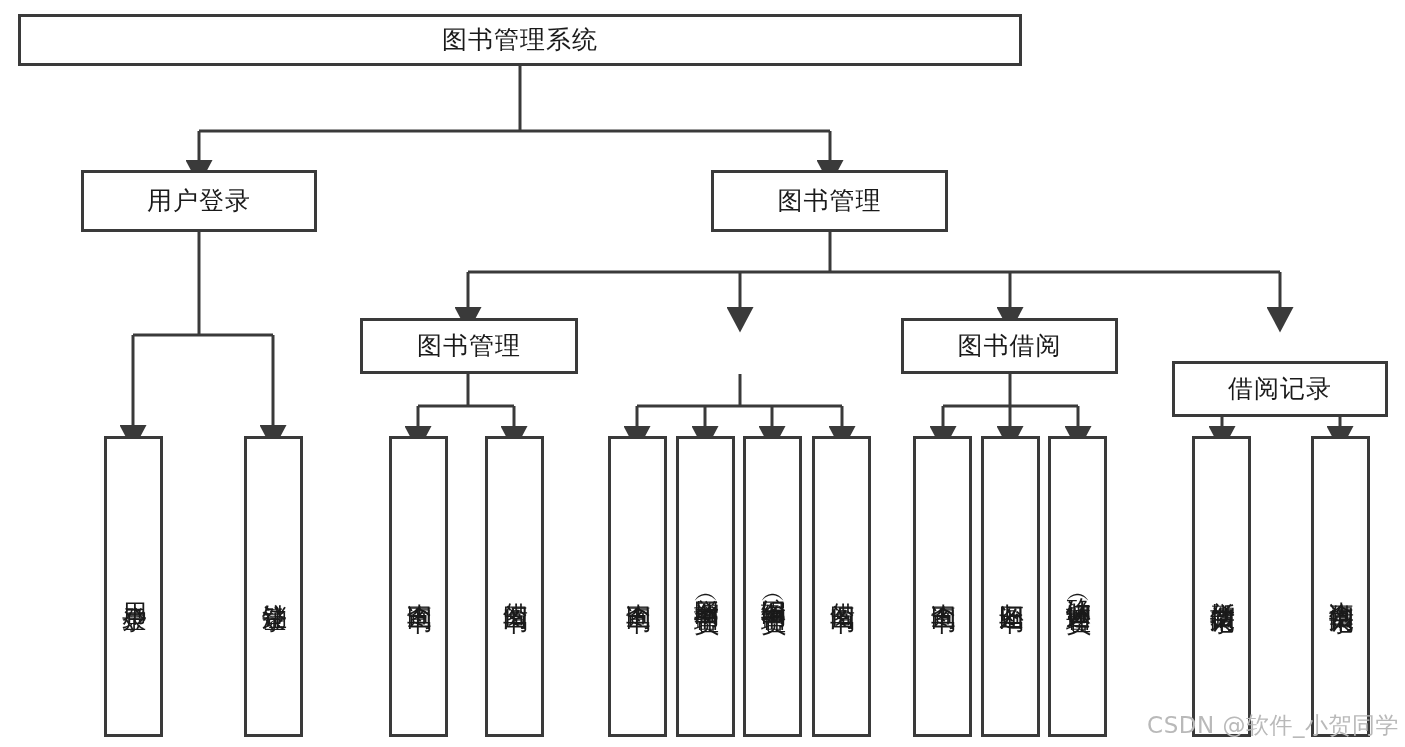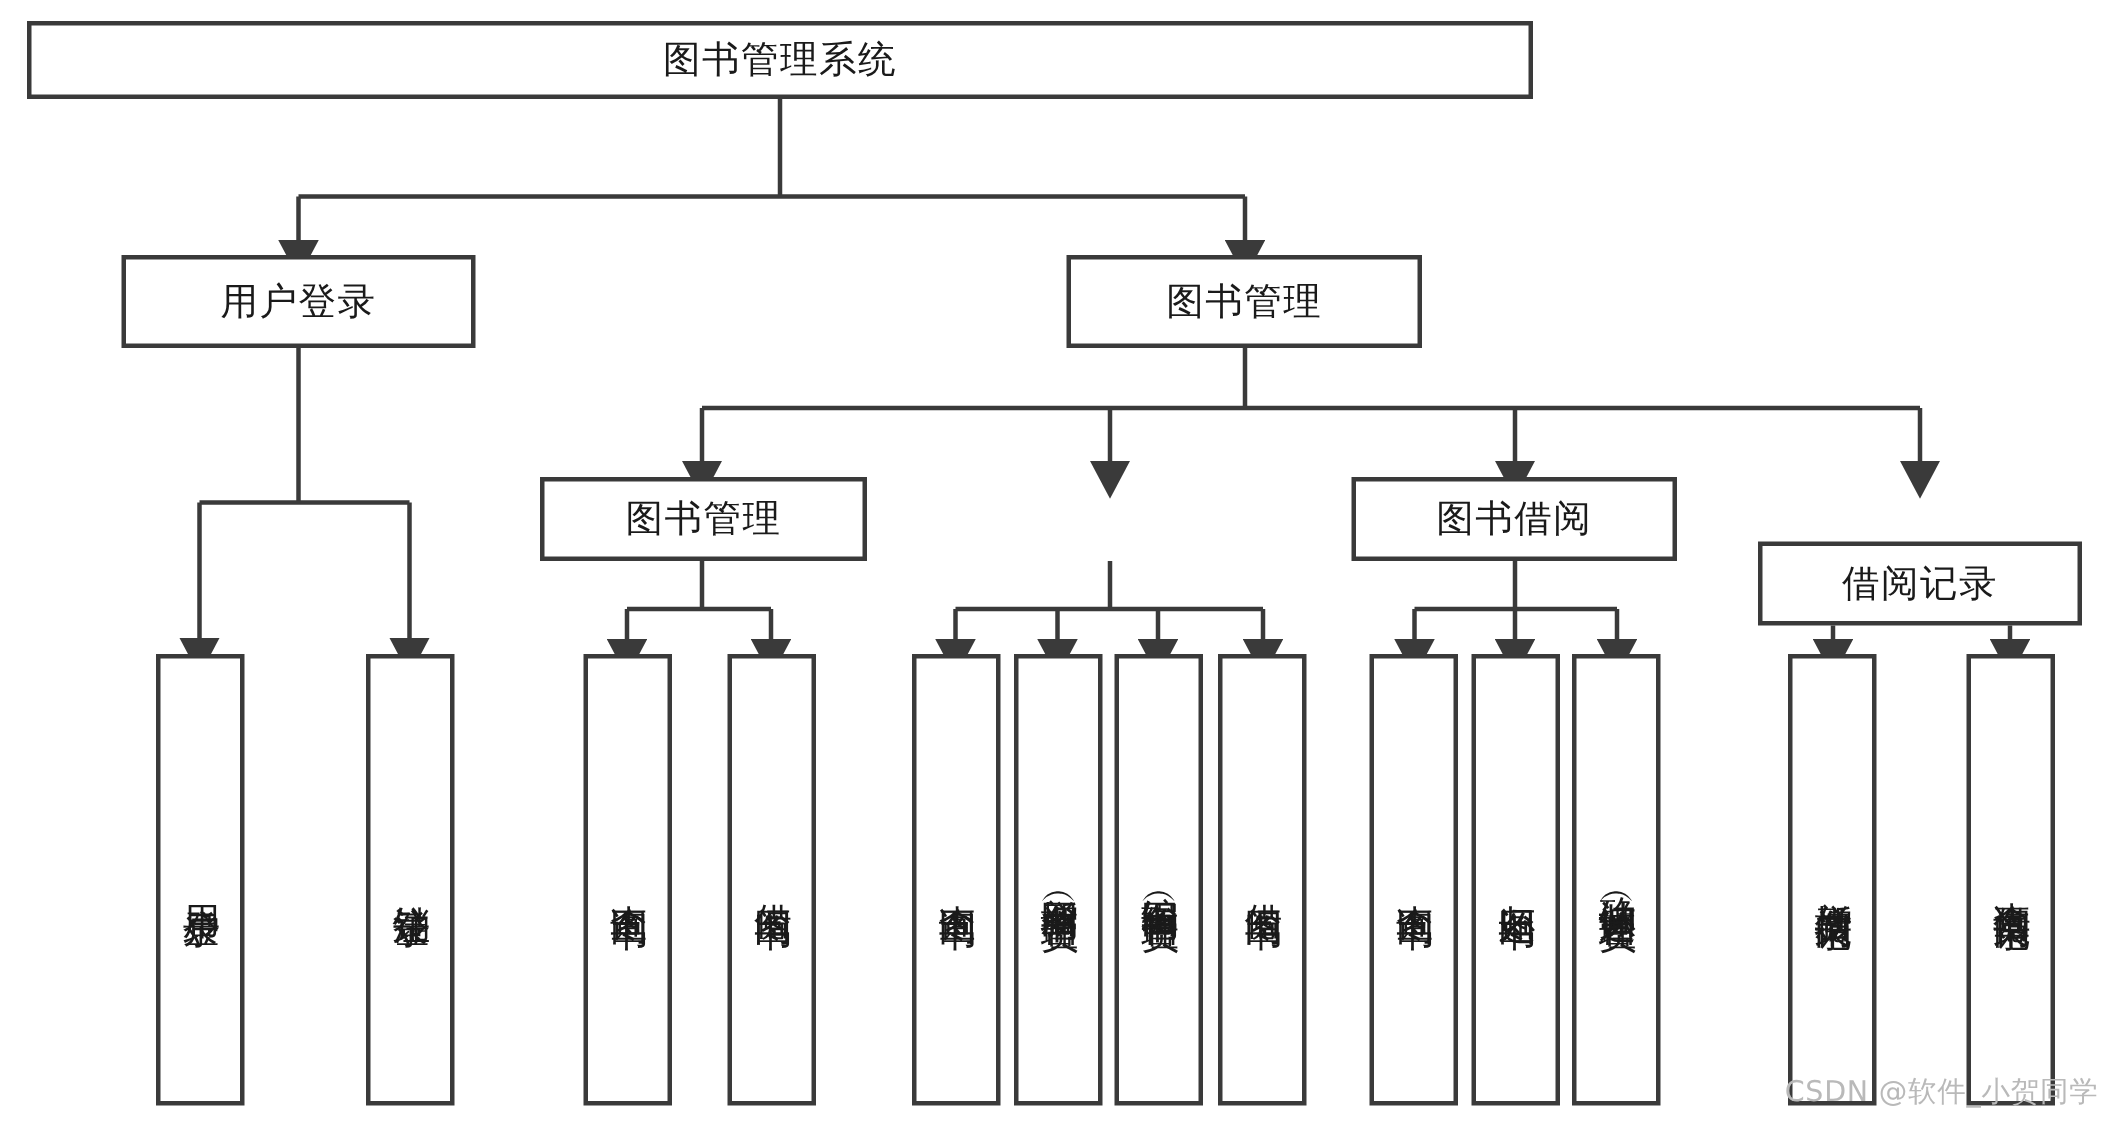--- a/index.html
+++ b/index.html
@@ -53,21 +53,21 @@
     text-align: center;
   }
   .node .htext {
     display: block;
     white-space: nowrap;
   }
   #watermark {
     position: absolute;
     right: 6px;
     bottom: 6px;
-    font-size: 19px;
+    font-size: 23px;
     color: #b9b9b9;
     letter-spacing: 0.5px;
     white-space: nowrap;
     font-family: "DejaVu Sans", "Liberation Sans", sans-serif;
   }
 </style>
 </head>
 <body>
 
 <div id="canvas">

